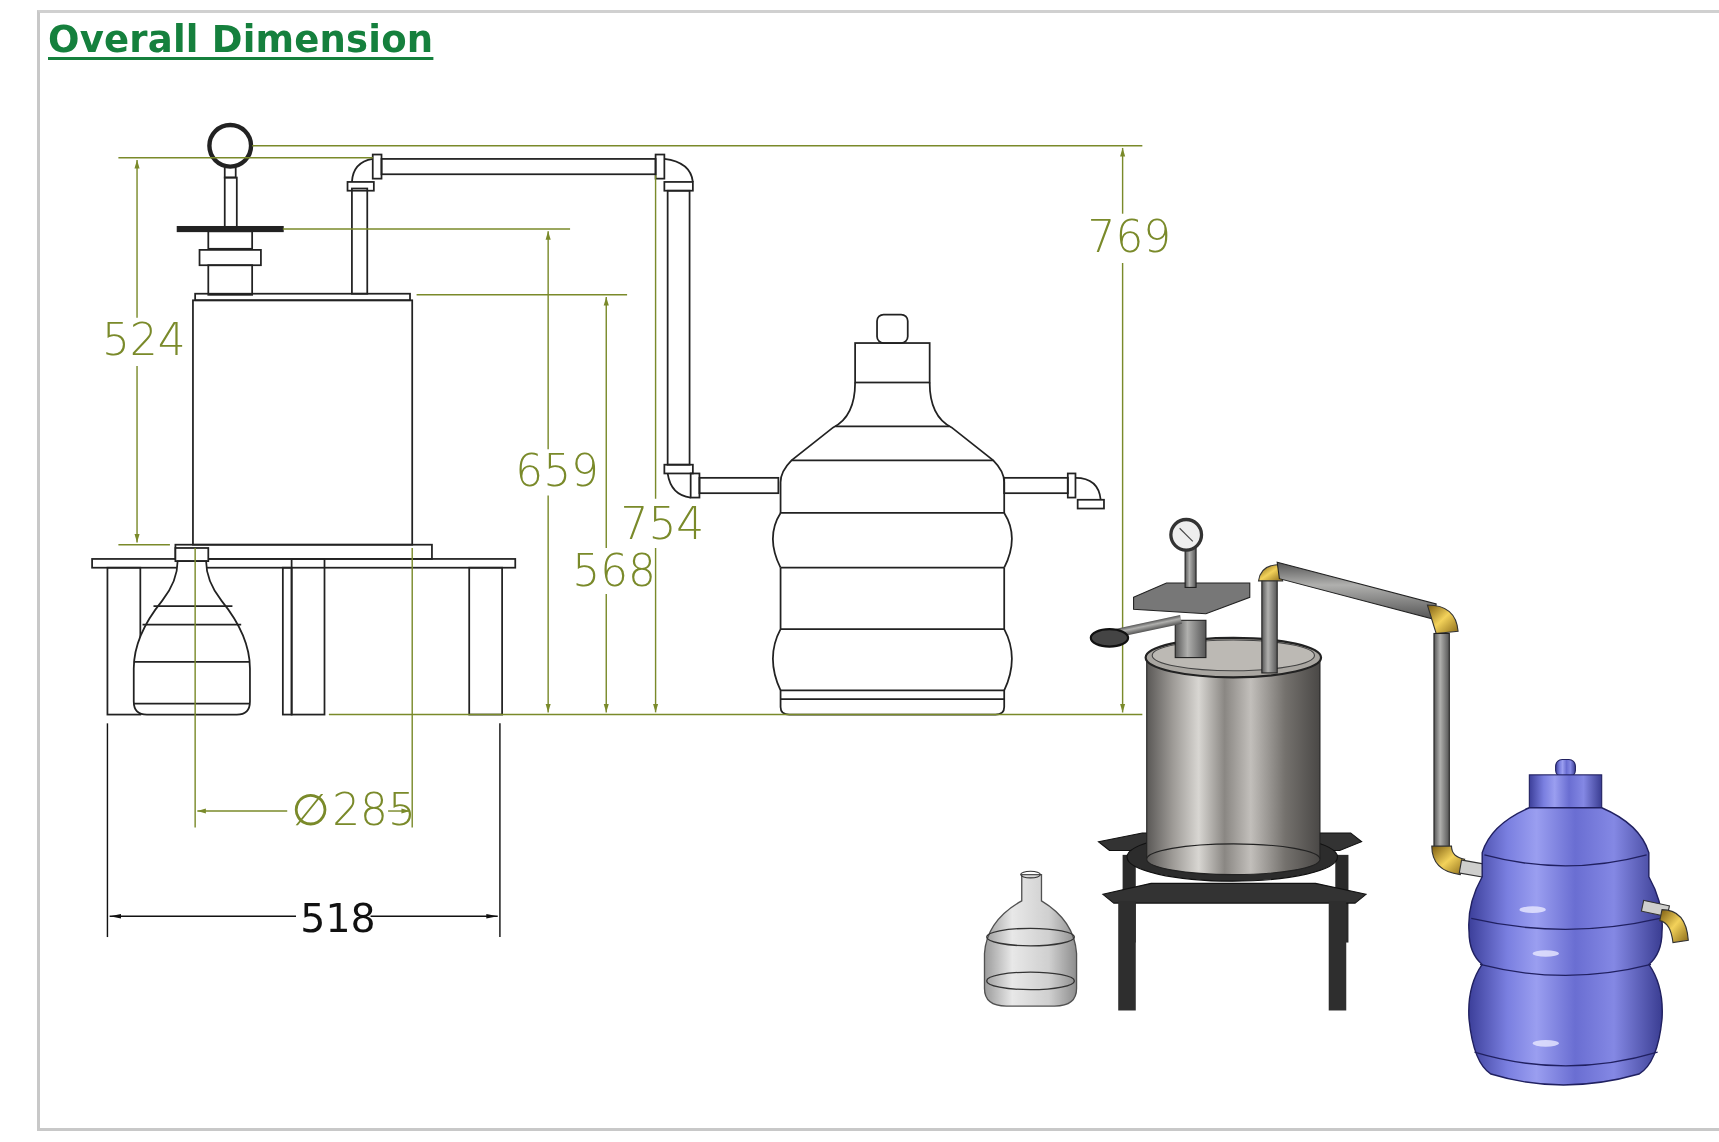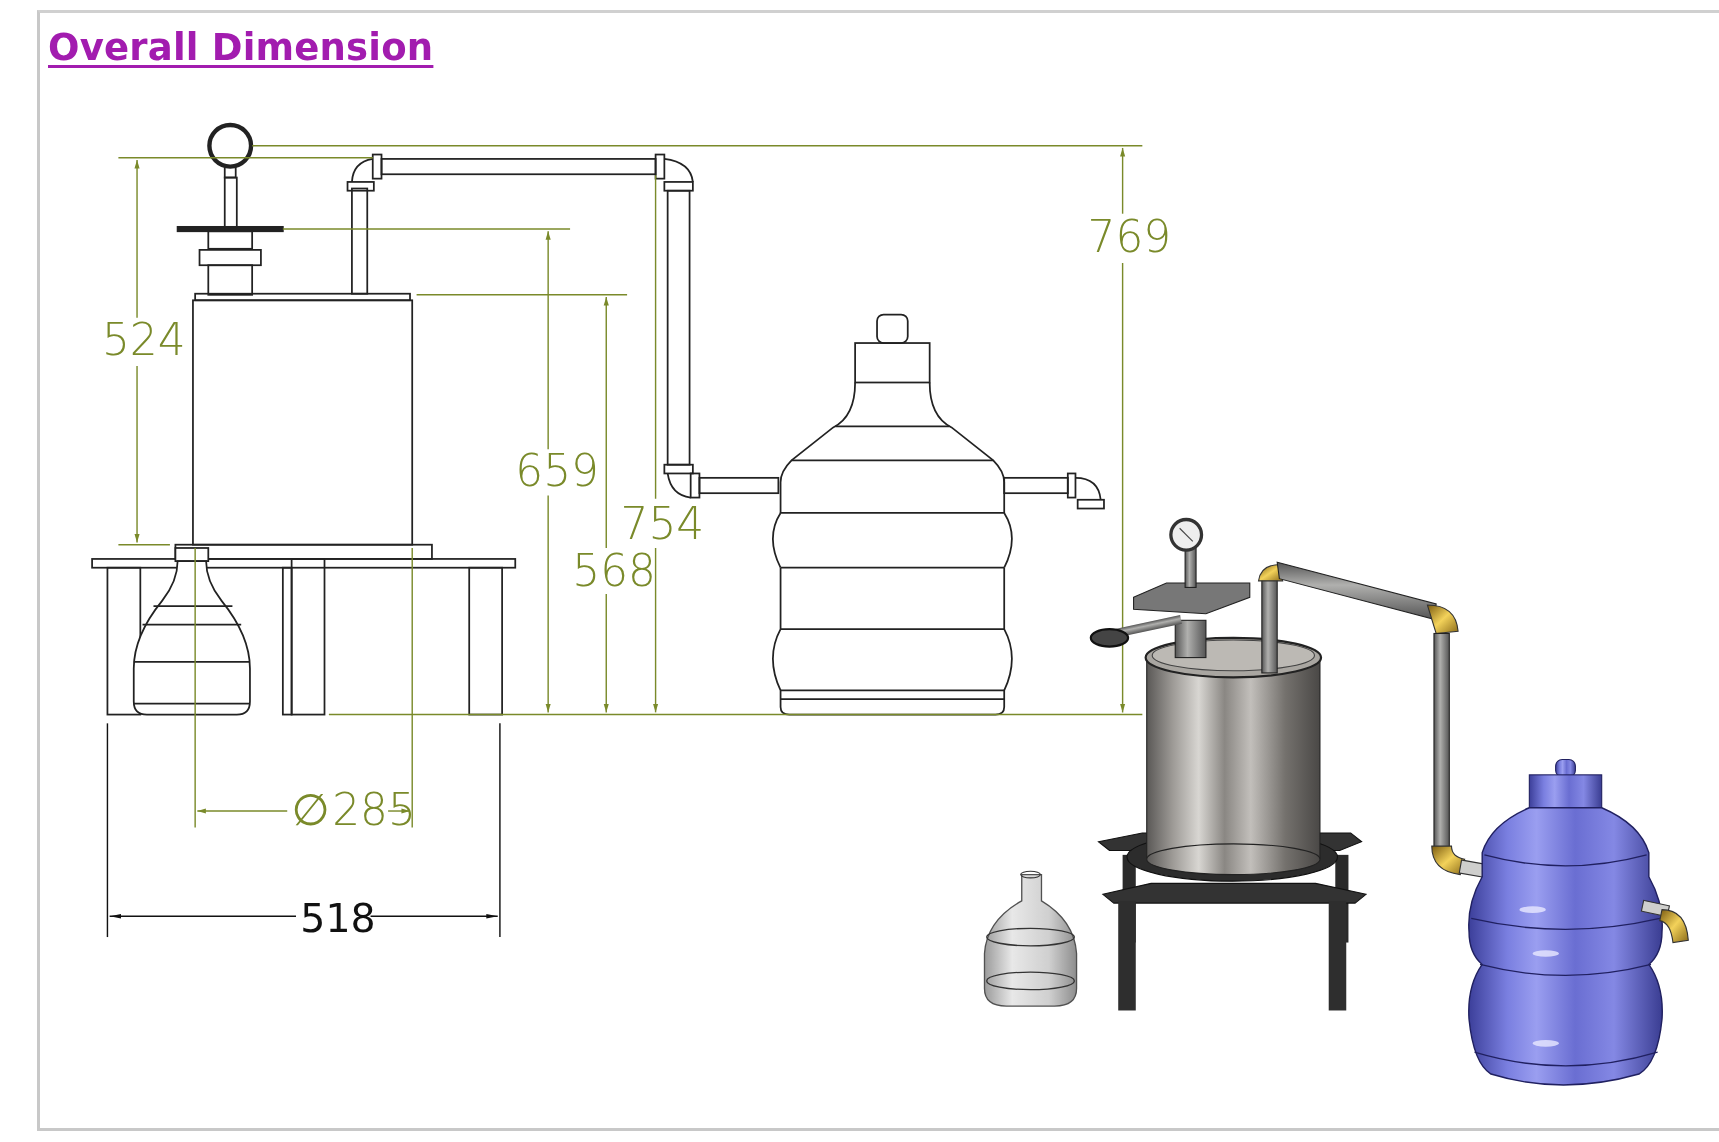--- a/index.html
+++ b/index.html
@@ -1,18 +1,18 @@
 <!DOCTYPE html>
 <html><head>
 <meta charset="utf-8">
 <style>
   html,body{margin:0;padding:0;background:#fff;}
   body{width:1719px;height:1142px;position:relative;overflow:hidden;font-family:"DejaVu Sans",sans-serif;}
   .frame{position:absolute;left:37px;top:10px;width:1700px;height:1121px;border-left:3px solid #c8c8c8;border-top:3px solid #d0d0d0;border-bottom:3px solid #c8c8c8;box-sizing:border-box;}
-  .title{position:absolute;left:48px;top:26px;font-family:"DejaVu Sans",sans-serif;font-weight:bold;font-size:37px;color:#a21caf;text-decoration:underline;text-decoration-thickness:3px;text-underline-offset:5px;letter-spacing:0.2px;}
+  .title{position:absolute;left:48px;top:18px;font-family:"DejaVu Sans",sans-serif;font-weight:bold;font-size:37px;color:#15803d;text-decoration:underline;text-decoration-thickness:3px;text-underline-offset:5px;letter-spacing:0.2px;}
   svg.drawing{position:absolute;left:0;top:0;}
   .dimtext{font-family:"DejaVu Sans",sans-serif;font-size:40px;fill:#7a8a2a;font-weight:300;}
   .dimtext-black{font-family:"DejaVu Sans",sans-serif;font-size:36px;fill:#111;}
 </style>
 </head>
 <body>
 
 <div class="frame"></div>
 <div class="title">Overall Dimension</div>
 

